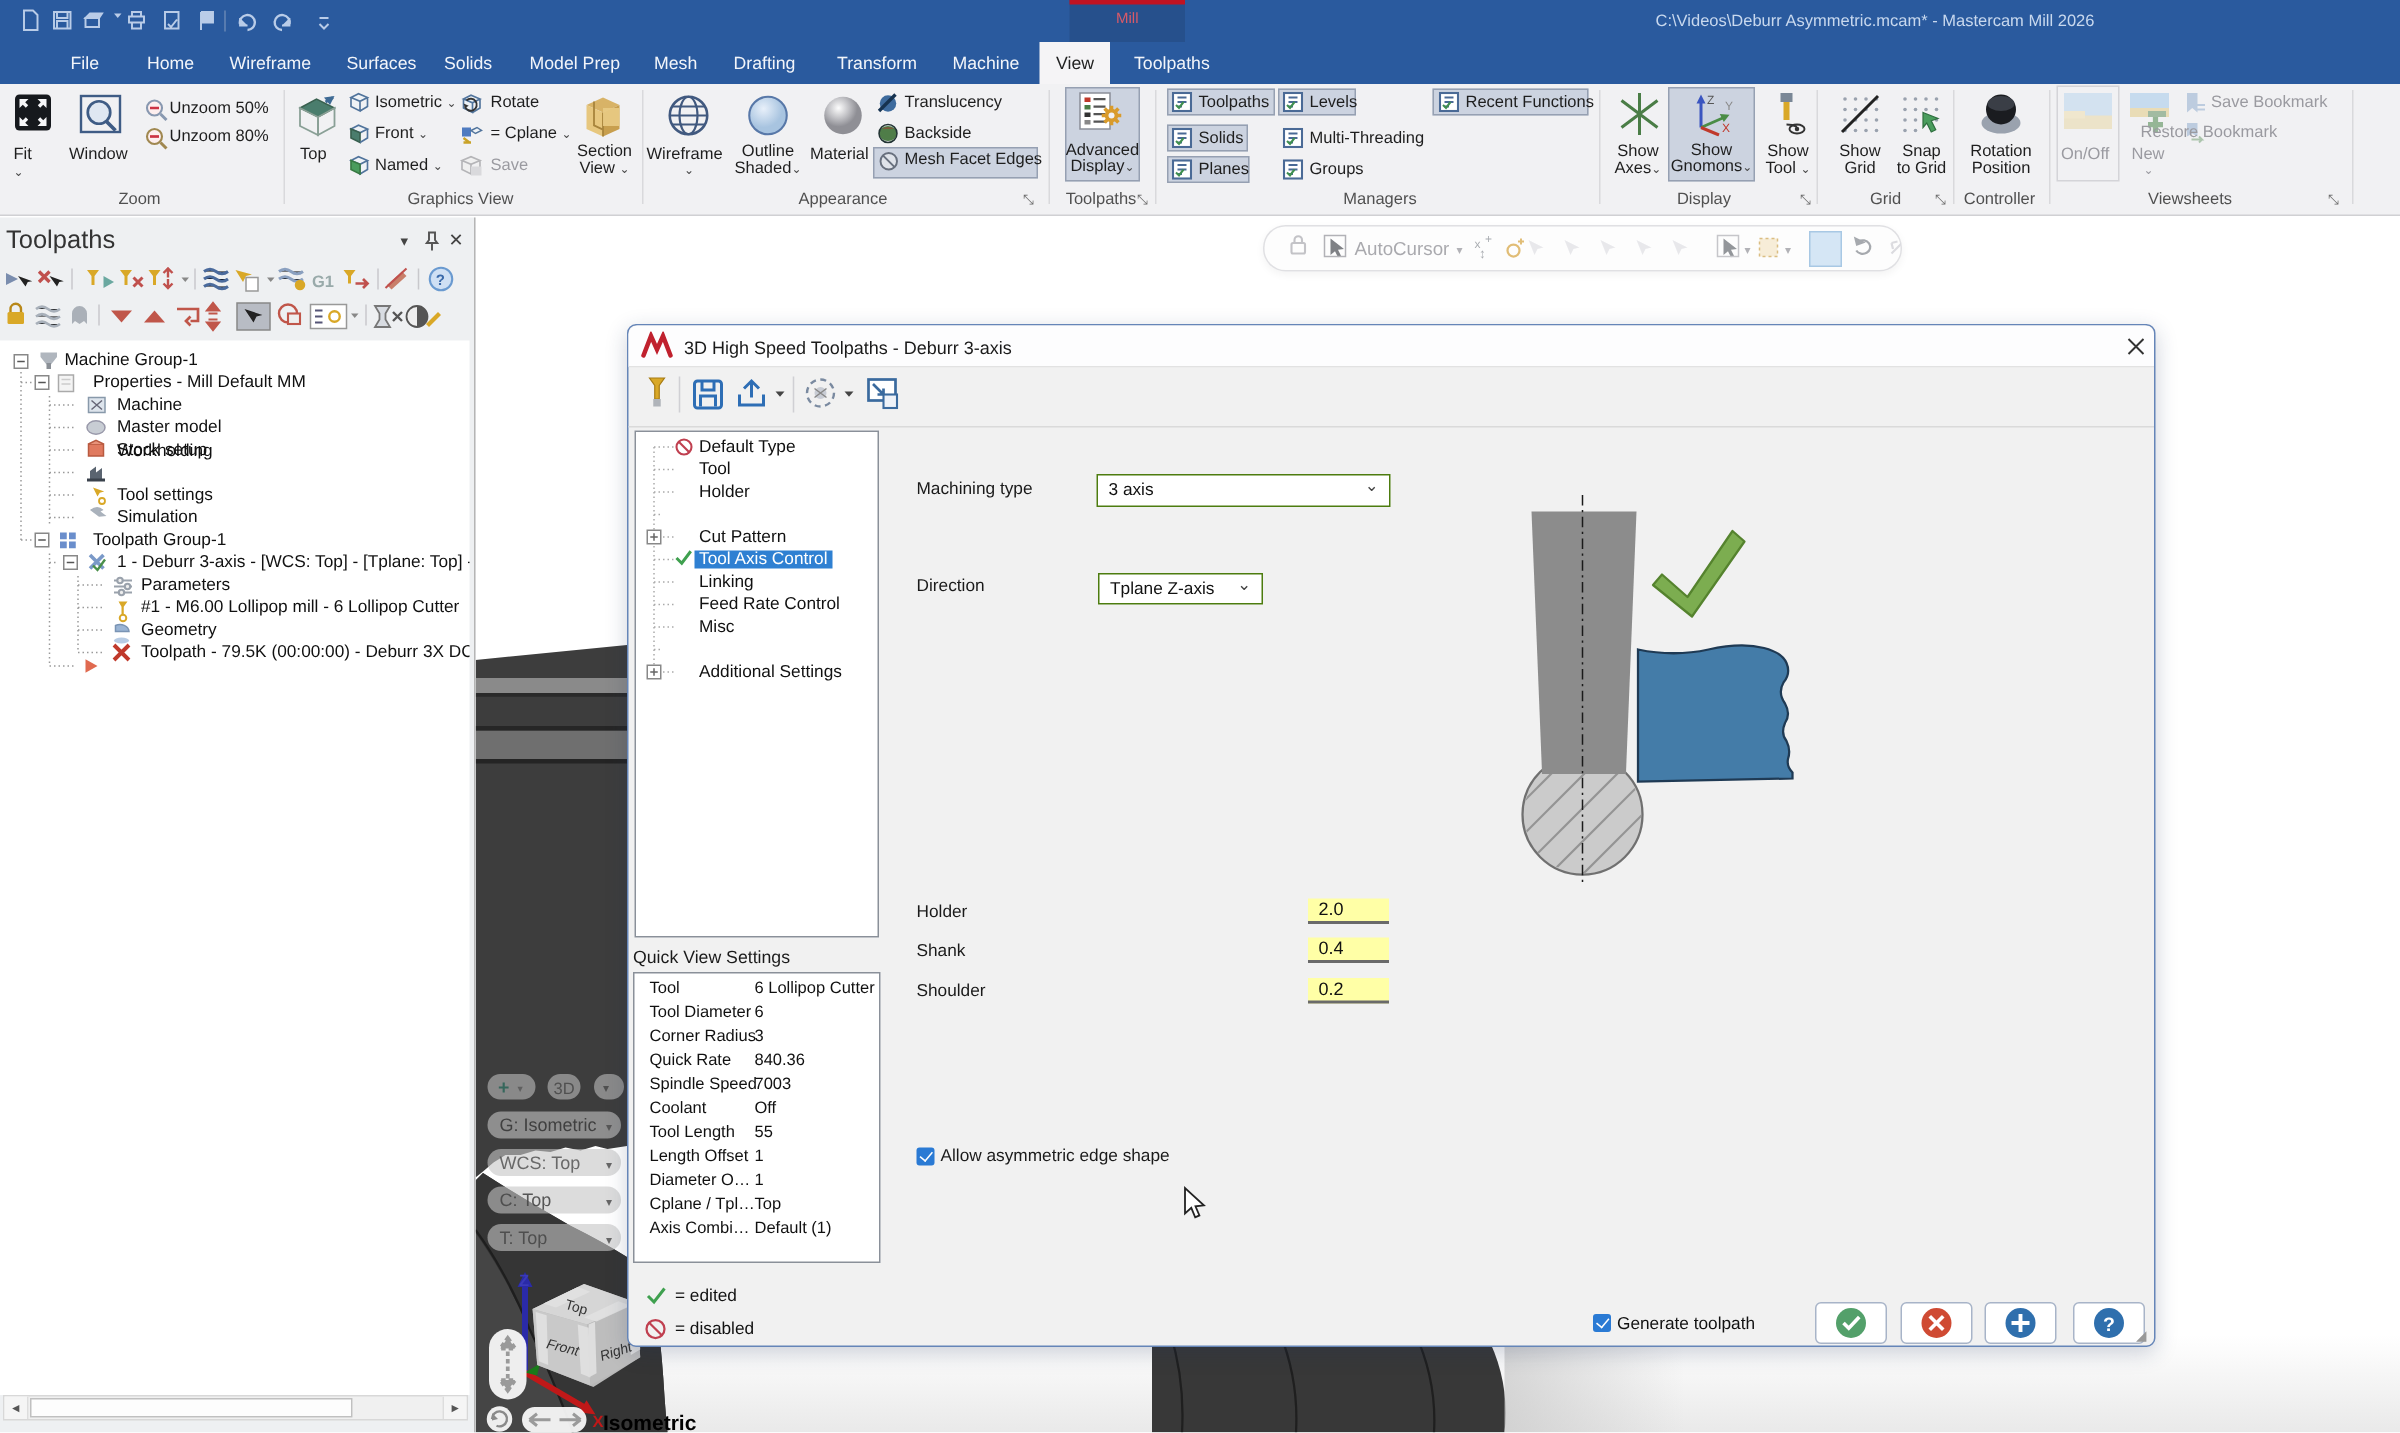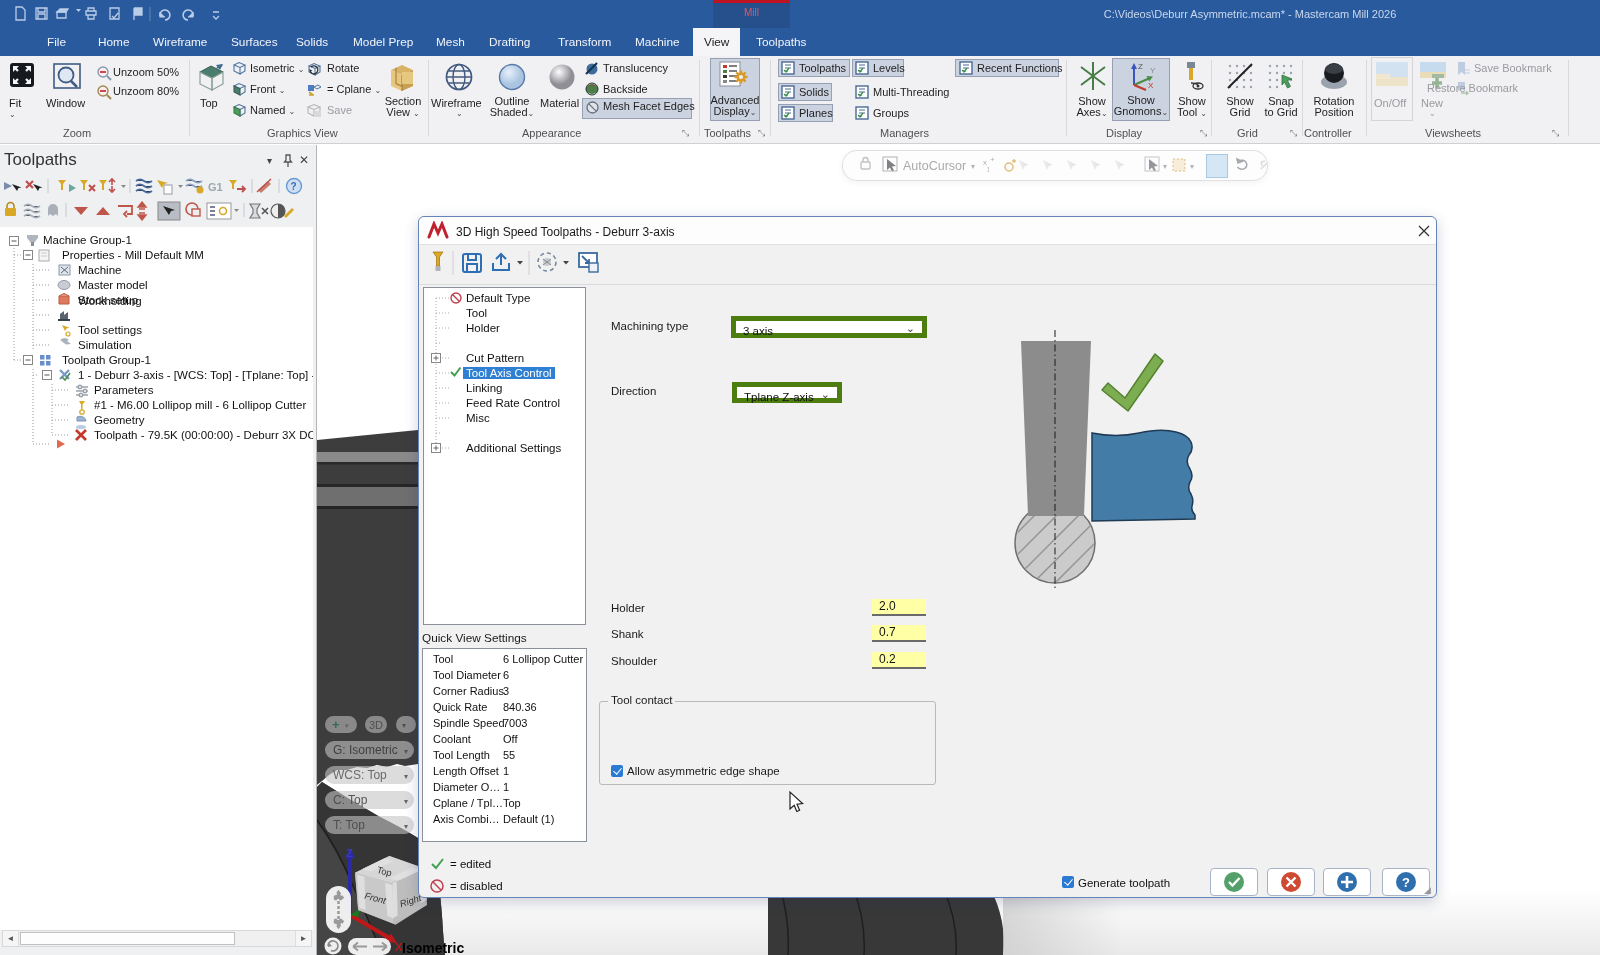--- a/index.html
+++ b/index.html
@@ -13,21 +13,21 @@
 #ctxtab { left:713px; top:0; width:77px; height:56px; background:#26508c; }
 #ctxred { left:713px; top:0; width:77px; height:3px; background:#c01322; }
 #milllbl { left:713px; top:7px; width:77px; text-align:center; color:#d95a68; font-size:10px; }
 #apptitle { left:900px; top:8px; width:700px; text-align:center; color:#c8d8ee; font-size:11px; }
 .tab { position:absolute; top:28px; height:28px; line-height:28px; color:#f2f5fa; font-size:11.8px;margin-left:28px; }
 .tab.active { background:#f5f4f6; color:#222; padding:0 11px; }
 
 
 #ribbon { left:0; top:56px; width:1600px; height:88px; background:#f1f1f3; border-bottom:1px solid #d0d0d3; }
 .gsep { position:absolute; top:60px; width:1px; height:76px; background:#d9d9dc; }
-.glabel { position:absolute; top:127px; font-size:11px; color:#505050; text-align:left; }
+.glabel { position:absolute; top:127px; font-size:11px; color:#505050; text-align:center; }
 .rtext { position:absolute; font-size:11px; color:#1e1e1e; white-space:nowrap; }
 .rtext2 { position:absolute; font-size:11px; color:#1e1e1e; text-align:center; line-height:11px; }
 .gray { color:#9a9aa0 !important; }
 .pressed { position:absolute; background:#ccd3e0; border:1px solid #96a0b2; }
 .chev { color:#4a4a4a; font-size:8px; }
 .launch { position:absolute; font-size:9px; color:#6a6a6a; }
 
 
 #lpanel { left:0; top:145px; width:317px; height:810px; background:#eef0f2; border-right:1px solid #b5b5b5; }
 #lpanel-head { position:absolute; left:4px; top:5px; font-size:17px; color:#333; }
@@ -37,21 +37,21 @@
 
 #viewport { left:317px; top:145px; width:1283px; height:810px; background:#fff; }
 
 
 #dialog { left:418px; top:206px; width:1019px; height:682px; background:#f1f1f1; border:1px solid #6585b8; border-radius:6px; box-shadow:0 4px 14px rgba(30,50,90,.22);margin-top:10px; }
 #dtitle { position:absolute; left:0; top:0; width:100%; height:28px; background:#fdfdfe; border-bottom:1px solid #e2e2e2; border-radius:6px 6px 0 0; }
 #dtoolbar { position:absolute; left:0; top:28px; width:100%; height:40px; border-bottom:1px solid #dadada; }
 .gbox { position:absolute; border:1px solid #b9b9b9; border-radius:3px; }
 .gbox > span { position:absolute; left:8px; top:-8px; background:#f1f1f1; padding:0 3px; font-size:11.5px; color:#1a1a1a; }
 .dlabel { position:absolute; font-size:11.5px; color:#1a1a1a; white-space:nowrap; }
-.combo { position:absolute; background:#fff; border:5px solid #4d7c0f; font-size:11.5px; color:#111; line-height:20px; padding-left:7px; }
+.combo { position:absolute; background:#fff; border:1px solid #4d7c0f; font-size:11.5px; color:#111; line-height:20px; padding-left:7px; }
 .combo::after { content:"\2304"; position:absolute; right:7px; top:-3px; font-size:11px; color:#444; }
 .yfield { position:absolute; width:54px; height:17px; background:#ffffa6; border-bottom:2px solid #6a6a6a; font-size:12px; color:#111; padding-left:7px; line-height:15px; }
 .dtree-item { position:absolute; font-size:11.5px; color:#111; white-space:nowrap; }
 .qrow { position:absolute; font-size:11px; color:#111; white-space:nowrap; }
 .cb { position:absolute; width:12px; height:12px; background:#2a7ad4; border-radius:2px; }
 .cb::after { content:""; position:absolute; left:3.5px; top:0.5px; width:4px; height:7px; border:solid #fff; border-width:0 1.7px 1.7px 0; transform:rotate(40deg); }
 .bbtn { position:absolute; width:48px; height:28px; background:#fff; border:1px solid #a8b4c8; border-radius:4px; top:651px; }
 </style>
 </head>
 <body>
@@ -792,27 +792,24 @@
   <div class="abs" style="left:31px;top:663px;font-size:11.5px;color:#111">= disabled</div>
 
   <div class="dlabel" style="left:192px;top:103px">Machining type</div>
   <div class="combo" style="left:312px;top:99px;width:196px;height:22px">3 axis</div>
   <div class="dlabel" style="left:192px;top:168px">Direction</div>
   <div class="combo" style="left:313px;top:165px;width:110px;height:21px">Tplane Z-axis</div>
 
   <div class="dlabel" style="left:192px;top:385px">Holder</div>
   <div class="yfield" style="left:453px;top:382px">2.0</div>
   <div class="dlabel" style="left:192px;top:411px">Shank</div>
-  <div class="yfield" style="left:453px;top:408px">0.7</div>
+  <div class="yfield" style="left:453px;top:408px">0.4</div>
   <div class="dlabel" style="left:192px;top:438px">Shoulder</div>
   <div class="yfield" style="left:453px;top:435px">0.2</div>
 
-  <div class="gbox" style="left:180px;top:484px;width:337px;height:84px">
-      <span>Tool contact</span>
-    </div>
   <div class="cb" style="left:192px;top:548px"></div>
   <div class="dlabel" style="left:208px;top:548px">Allow asymmetric edge shape</div>
 
   <svg class="abs" style="left:560px;top:95px" width="280" height="290" viewBox="0 0 280 290">
     <defs>
       <clipPath id="ballclip">
           <circle cx="76" cy="231" r="39"></circle>
         </clipPath>
     </defs>
     <circle cx="76" cy="231" r="40" fill="#cbcbcb" stroke="#707070" stroke-width="1.5"></circle>

